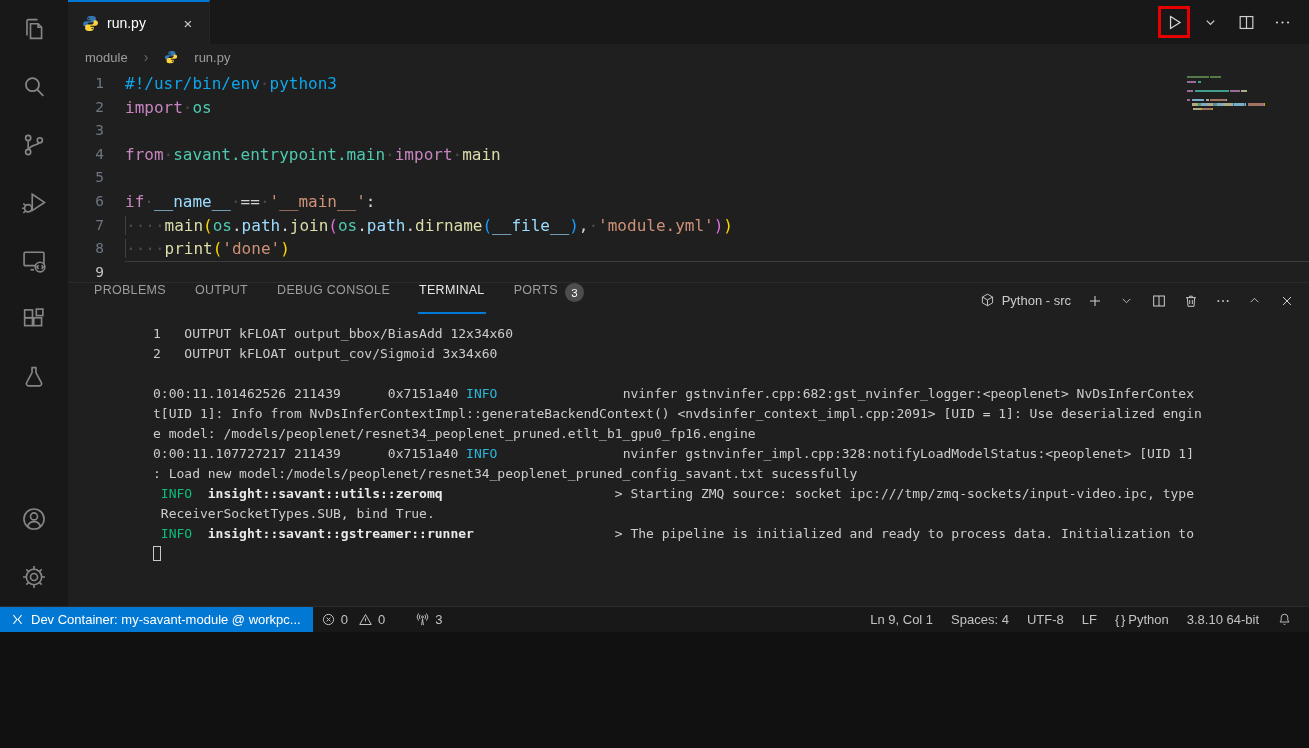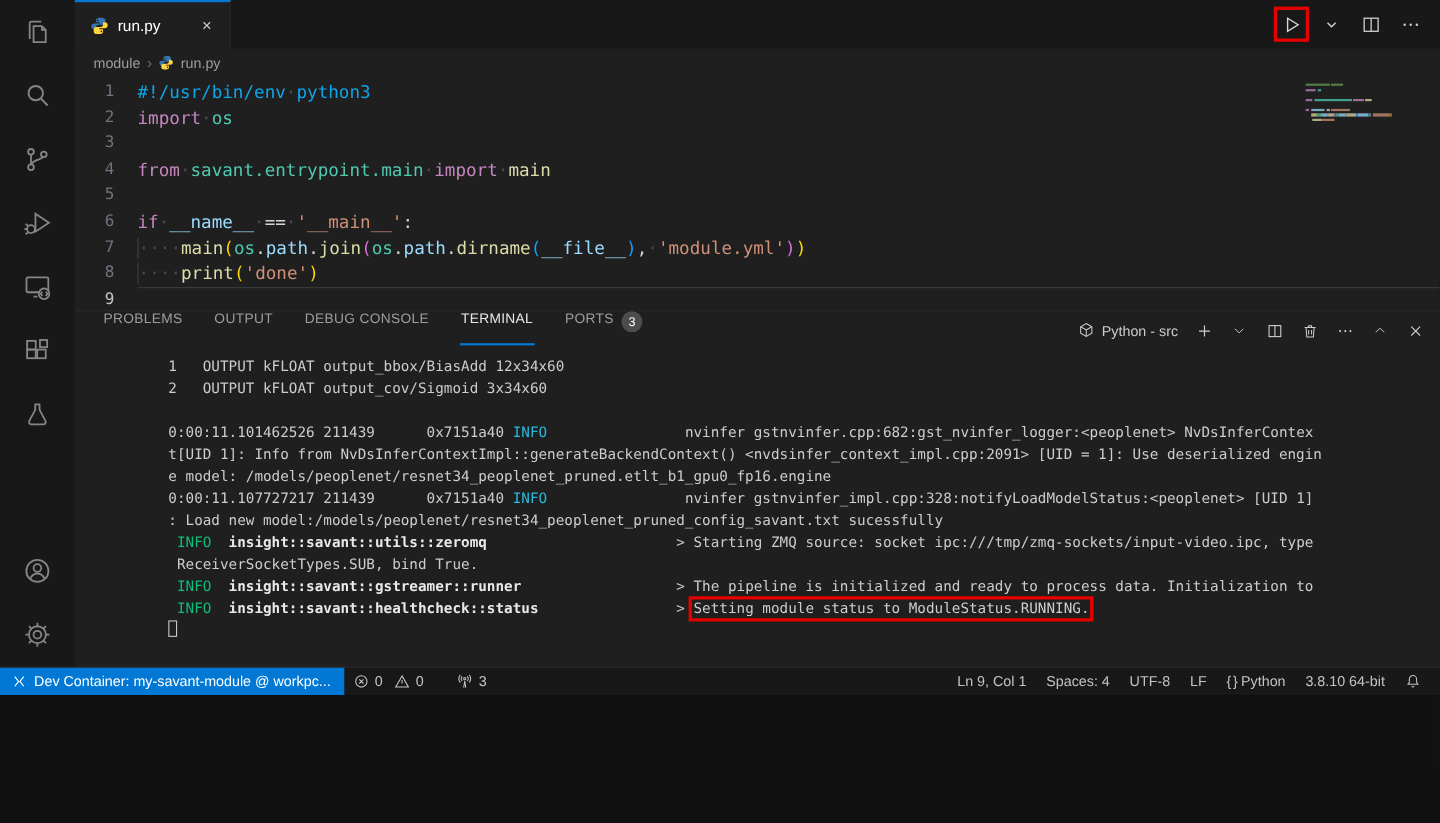--- a/index.html
+++ b/index.html
@@ -21,21 +21,21 @@
   .tab { width:142px; background:#1f1f1f; border-top:2px solid #0078d4; border-right:1px solid #252525;
          display:flex; align-items:center; gap:8px; padding:0 10px 0 14px; color:#fff; font-size:14px; }
   .tab .pyicon { width:17px; height:17px; }
   .tab-close { margin-left:auto; font-size:15px; color:#cfcfcf; width:22px; height:22px; display:flex; align-items:center; justify-content:center; border-radius:4px; }
   .editor-actions { margin-left:auto; display:flex; align-items:center; gap:10px; padding-right:14px; color:#d0d0d0; }
   .ea-btn { display:flex; align-items:center; justify-content:center; width:26px; height:26px; }
   .ea-btn svg { width:19px; height:19px; }
   .redbox { outline:3px solid #e60000; outline-offset:0px; }
   .chev-sm svg { width:13px; height:13px; }
 
-  .breadcrumb { height:26px; display:flex; align-items:center; gap:6px; padding-left:17px; font-size:13px; color:#9d9d9d; background:#1f1f1f; }
+  .breadcrumb { height:26px; display:flex; align-items:center; gap:16px; padding-left:17px; font-size:13px; color:#9d9d9d; background:#1f1f1f; }
   .breadcrumb .pyicon { width:14px; height:14px; }
   .bc-sep { color:#6a6a6a; font-size:14px; }
 
   .editor { flex:1; position:relative; overflow:hidden; font-family:"DejaVu Sans Mono", monospace; font-size:16px; }
   .code { padding-top:2px; }
   .cl { display:flex; height:23.6px; line-height:23.6px; white-space:pre; }
   .cl .ln { width:57px; padding-right:21px; text-align:right; color:#6e7681; font-size:14.5px; flex-shrink:0; }
   .cl .ct { flex:1; }
   .cl.cur .ln { color:#c6c6c6; }
   .cl.cur .ct { border-top:1px solid #3c3c3c; border-bottom:1px solid #3c3c3c; }
@@ -354,21 +354,20 @@
             <div class="trow"><span class="tt">2   OUTPUT kFLOAT output_cov/Sigmoid 3x34x60</span></div>
             <div class="trow"></div>
             <div class="trow"><span class="tt">0:00:11.101462526 211439      0x7151a40 </span><span class="tc">INFO</span><span class="tt">                </span><span class="tt">nvinfer gstnvinfer.cpp:682:gst_nvinfer_logger:&lt;peoplenet&gt; NvDsInferContex</span></div>
             <div class="trow"><span class="tt">t[UID 1]: Info from NvDsInferContextImpl::generateBackendContext() &lt;nvdsinfer_context_impl.cpp:2091&gt; [UID = 1]: Use deserialized engin</span></div>
             <div class="trow"><span class="tt">e model: /models/peoplenet/resnet34_peoplenet_pruned.etlt_b1_gpu0_fp16.engine</span></div>
             <div class="trow"><span class="tt">0:00:11.107727217 211439      0x7151a40 </span><span class="tc">INFO</span><span class="tt">                </span><span class="tt">nvinfer gstnvinfer_impl.cpp:328:notifyLoadModelStatus:&lt;peoplenet&gt; [UID 1]</span></div>
             <div class="trow"><span class="tt">: Load new model:/models/peoplenet/resnet34_peoplenet_pruned_config_savant.txt sucessfully</span></div>
             <div class="trow"><span class="tt"> </span><span class="tg">INFO</span><span class="tt">  </span><span class="tm">insight::savant::utils::zeromq</span><span class="tt">                      </span><span class="tt">&gt; Starting ZMQ source: socket ipc:///tmp/zmq-sockets/input-video.ipc, type</span></div>
             <div class="trow"><span class="tt"> ReceiverSocketTypes.SUB, bind True.</span></div>
             <div class="trow"><span class="tt"> </span><span class="tg">INFO</span><span class="tt">  </span><span class="tm">insight::savant::gstreamer::runner</span><span class="tt">                  </span><span class="tt">&gt; The pipeline is initialized and ready to process data. Initialization to</span></div>
-            <div class="trow"><span class="tt"> </span><span class="tg">INFO</span><span class="tt">  </span><span class="tm">insight::savant::healthcheck::status</span><span class="tt">                </span><span class="tt">&gt; </span><span class="tt tbox">Setting module status to ModuleStatus.RUNNING.</span></div>
             <div class="trow"><span class="tcursor"></span></div>
           </div>
       </div>
     </div>
   </div>
 
   <div class="statusbar">
     <div class="sb-remote">
       <svg viewBox="0 0 24 24" fill="none" stroke="#fff" stroke-width="1.7">
           <path d="M5.5 5l5.5 7-5.5 7M18.5 5L13 12l5.5 7"></path>

